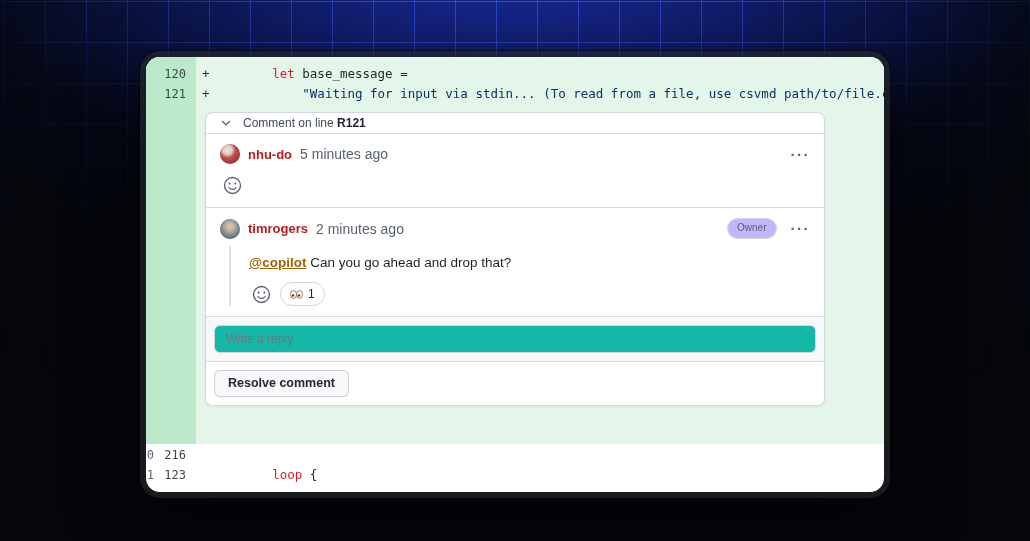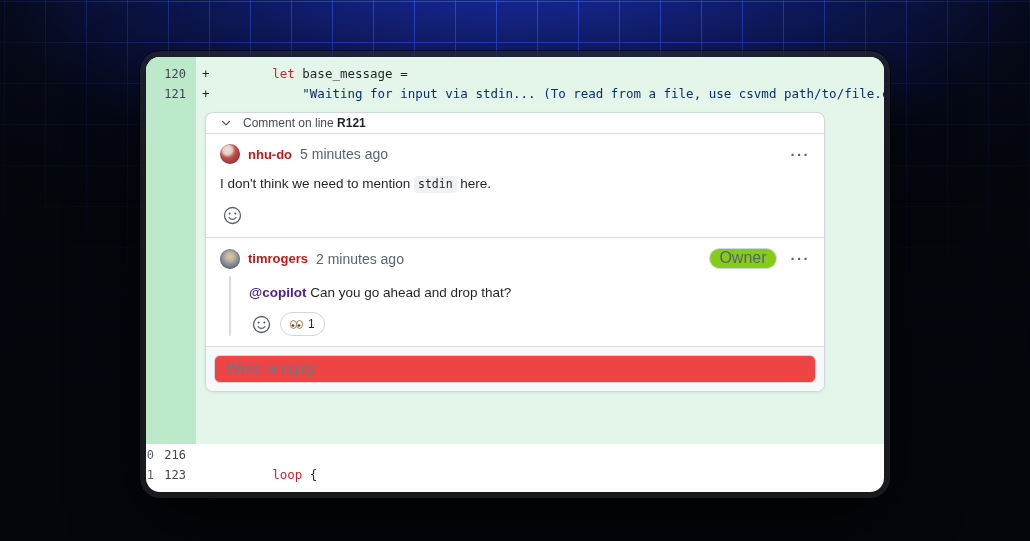--- a/index.html
+++ b/index.html
@@ -79,21 +79,21 @@
   .comment { padding:10px 14px 10px 14px; position:relative; }
   .comment + .comment { border-top:1px solid #d7dce1; }
   .comment-head { display:flex; align-items:center; gap:8px; }
   .avatar { width:20px; height:20px; border-radius:50%; flex:none; box-shadow:inset 0 0 0 1px rgba(27,31,36,0.12); }
   .avatar-nhudo { background:radial-gradient(circle at 38% 30%, #ece5da 0%, #e0cfc4 24%, #c2504d 42%, #96353a 78%, #702a31 100%); }
   .avatar-timrogers { background:radial-gradient(circle at 50% 38%, #d9cbb4 0%, #c4b29a 26%, #8a949e 48%, #5a636e 80%, #434a53 100%); }
   .author { font-size:13px; font-weight:700; color:#b91c1c; }
   .time { font-size:14px; color:#59636e; }
   .head-spacer { flex:1; }
   .owner-pill {
-    font-size:16px; color:#59636e; background:#84cc16;
+    font-size:10px; color:#59636e; background:#c4b5fd;
     border:1px solid #d1d9e0; border-radius:999px; padding:1px 9px 2px; line-height:16px;
   }
   .comment-body { font-size:13.5px; color:#1f2328; margin-top:10px; line-height:20px; }
   .inline-code {
     font-family:"DejaVu Sans Mono", monospace; font-size:11.5px;
     background:#eff1f3; border-radius:4px; padding:1px 4px 2px; color:#1f2328;
   }
   .reactions { display:flex; align-items:center; gap:7px; margin-top:9px; }
   .react-btn {
     width:24px; height:24px; border-radius:50%; background:#fff;
@@ -101,27 +101,27 @@
   }
   .react-pill {
     height:24px; border:1px solid #d0d7de; border-radius:999px; background:#fff;
     display:flex; align-items:center; gap:5px; padding:0 9px; cursor:pointer;
     font-size:12px; color:#24292f;
   }
 
   .reply-indent { margin-left:29px; }
   .rail { position:absolute; left:23px; top:38px; bottom:10px; width:2px; background:#d8dde2; border-radius:1px; }
   .p-gap { margin-top:14px; }
-  .mention { font-weight:700; color:#4c1d95; }
+  .mention { font-weight:700; text-decoration:underline; color:#a16207; }
 
   .reply-section { background:#f6f8fa; padding:8px; border-top:0; }
   .reply-input {
-    width:100%; height:28px; background:#ef4444;
+    width:100%; height:28px; background:#14b8a6;
     border:1px solid #d0d7de; border-radius:6px; padding:8px 11px;
-    font-family:"Liberation Sans", sans-serif; font-size:16px; color:#1f2328; outline:none;
+    font-family:"Liberation Sans", sans-serif; font-size:12px; color:#1f2328; outline:none;
   }
   .reply-input::placeholder { color:#6e7781; }
 
   .thread-footer { background:#fff; border-top:1px solid #d7dce1; padding:8px; }
   .resolve-btn {
     background:#f6f8fa; border:1px solid rgba(31,35,40,0.18); border-radius:6px;
     padding:5px 13px 6px; font-family:"Liberation Sans", sans-serif;
     font-size:12.5px; font-weight:600; color:#24292f; cursor:pointer;
     box-shadow:0 1px 0 rgba(27,31,36,0.04);
   }
@@ -179,23 +179,20 @@
 
     <div class="comment">
       <div class="comment-head">
         <span class="avatar avatar-nhudo"></span>
         <span class="author">nhu-do</span>
         <span class="time">5 minutes ago</span>
         <span class="head-spacer"></span>
         <button class="icon-btn">
             <span class="kebab">···</span>
           </button>
-      </div>
-      <div class="comment-body">
-        <span>I don't think we need to mention </span><span class="inline-code">stdin</span><span> here.</span>
       </div>
       <div class="reactions">
         <button class="react-btn">
           <span>
             <svg width="19" height="19" viewBox="0 0 20 20">
                 <circle cx="10" cy="10" r="8.4" fill="none" stroke="#57606a" stroke-width="1.4"></circle>
                 <circle cx="7" cy="8" r="1.1" fill="#57606a"></circle>
                 <circle cx="13" cy="8" r="1.1" fill="#57606a"></circle>
                 <path d="M6.4 12.2c1 1.3 2.3 1.9 3.6 1.9s2.6-.6 3.6-1.9" fill="none" stroke="#57606a" stroke-width="1.3" stroke-linecap="round"></path>
               </svg>
@@ -243,15 +240,18 @@
             <span>1</span>
           </button>
         </div>
       </div>
     </div>
 
     <div class="reply-section" style="border-top:1px solid #d7dce1">
       <input class="reply-input" type="text" placeholder="Write a reply" style="">
     </div>
 
+    <div class="thread-footer">
+      <button class="resolve-btn">Resolve comment</button>
+    </div>
 
   </div>
 </div>
 
 </body></html>

